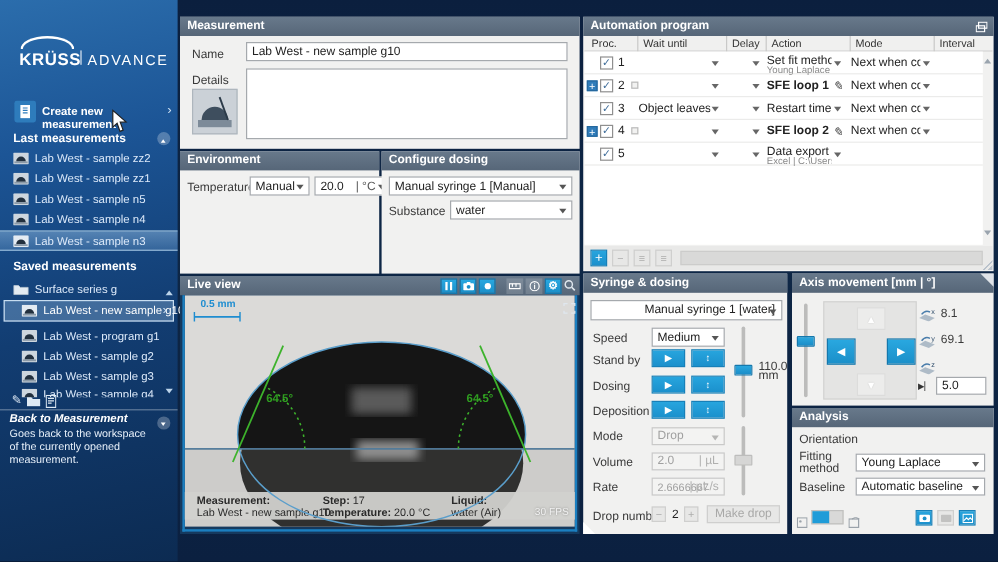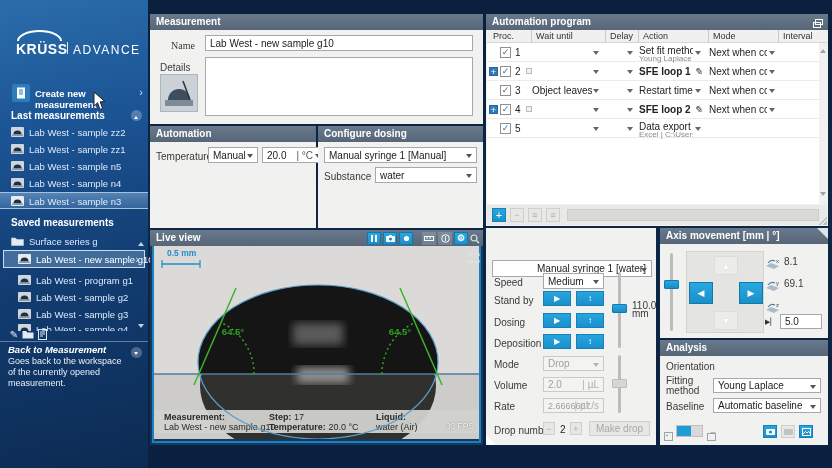--- a/index.html
+++ b/index.html
@@ -248,37 +248,37 @@
         </svg></span>
 
     <div class="side-div"></div>
     <div class="back-title">Back to Measurement</div>
     <div class="back-desc">Goes back to the workspace of the currently opened measurement.</div>
     <span class="circ-ic down" style="right:6px;top:347px;"></span>
   </div>
 
   <div class="panel" style="left:150px;top:14px;width:333px;height:110px;">
     <div class="phead">Measurement</div>
-    <span class="lbl" style="left:21px;top:26px;font-family:Liberation Serif, serif;">Name</span>
+    <span class="lbl" style="left:10px;top:26px;">Name</span>
     <div class="finp" style="left:55px;top:21px;width:268px;height:16px;">
       <span>Lab West - new sample g10</span>
     </div>
     <span class="lbl" style="left:10px;top:48px;">Details</span>
     <div class="finp" style="left:55px;top:43px;width:268px;height:59px;align-items:flex-start;"></div>
     <div style="position:absolute;left:10px;top:60px;width:38px;height:38px;background:#cbd1d7;border:1px solid #aeb6bd;display:flex;align-items:center;justify-content:center;">
       <svg width="30" height="28" viewBox="0 0 30 28">
           <rect x="1" y="21" width="28" height="6" fill="#7d8b99"></rect>
           <path d="M4 21 A11 11 0 0 1 26 21 Z" fill="#3e4e5e"></path>
           <line x1="19" y1="2" x2="26" y2="21" stroke="#2b3a48" stroke-width="1.6"></line>
         </svg>
     </div>
   </div>
 
   <div class="panel" style="left:150px;top:126px;width:166px;height:102px;">
-    <div class="phead">Automation</div>
+    <div class="phead">Environment</div>
     <span class="lbl" style="left:6px;top:25px;">Temperature</span>
     <div class="fsel" style="left:58px;top:21px;width:50px;height:16px;">
       <span>Manual</span>
     </div>
     <div class="fsel" style="left:112px;top:21px;width:64px;height:16px;">
       <span>20.0</span>
       <span class="unit">| °C</span>
     </div>
   </div>
 
@@ -485,21 +485,22 @@
         <line x1="8" y1="18" x2="46" y2="18" stroke="#1f8dd0" stroke-width="1.5"></line>
         <line x1="8" y1="14" x2="8" y2="22" stroke="#1f8dd0" stroke-width="1.2"></line>
         <line x1="46" y1="14" x2="46" y2="22" stroke="#1f8dd0" stroke-width="1.2"></line>
         <text x="13" y="10" font-size="8.5" font-weight="bold" fill="#1f8dd0" font-family="Liberation Sans, sans-serif">0.5 mm</text>
       </svg>
       <span class="fps">30 FPS</span>
     </div>
   </div>
 
   <div class="panel" style="left:486px;top:228px;width:170px;height:217px;">
-    <div class="fsel" style="left:6px;top:32px;width:160px;height:17px;padding-left:44px;">
+    <div class="phead">Syringe &amp; dosing</div>
+    <div class="fsel" style="left:6px;top:22px;width:160px;height:17px;padding-left:44px;">
       <span>Manual syringe 1 [water]</span>
     </div>
     <span class="lbl" style="left:8px;top:49px;">Speed</span>
     <div class="fsel" style="left:57px;top:45px;width:61px;height:16px;">
       <span>Medium</span>
     </div>
 
     <div class="vtrack" style="left:132px;top:44px;height:76px;"></div>
     <div class="vhandle" style="left:126px;top:76px;"></div>
     <span class="lbl" style="left:146px;top:74px;line-height:8px;">

